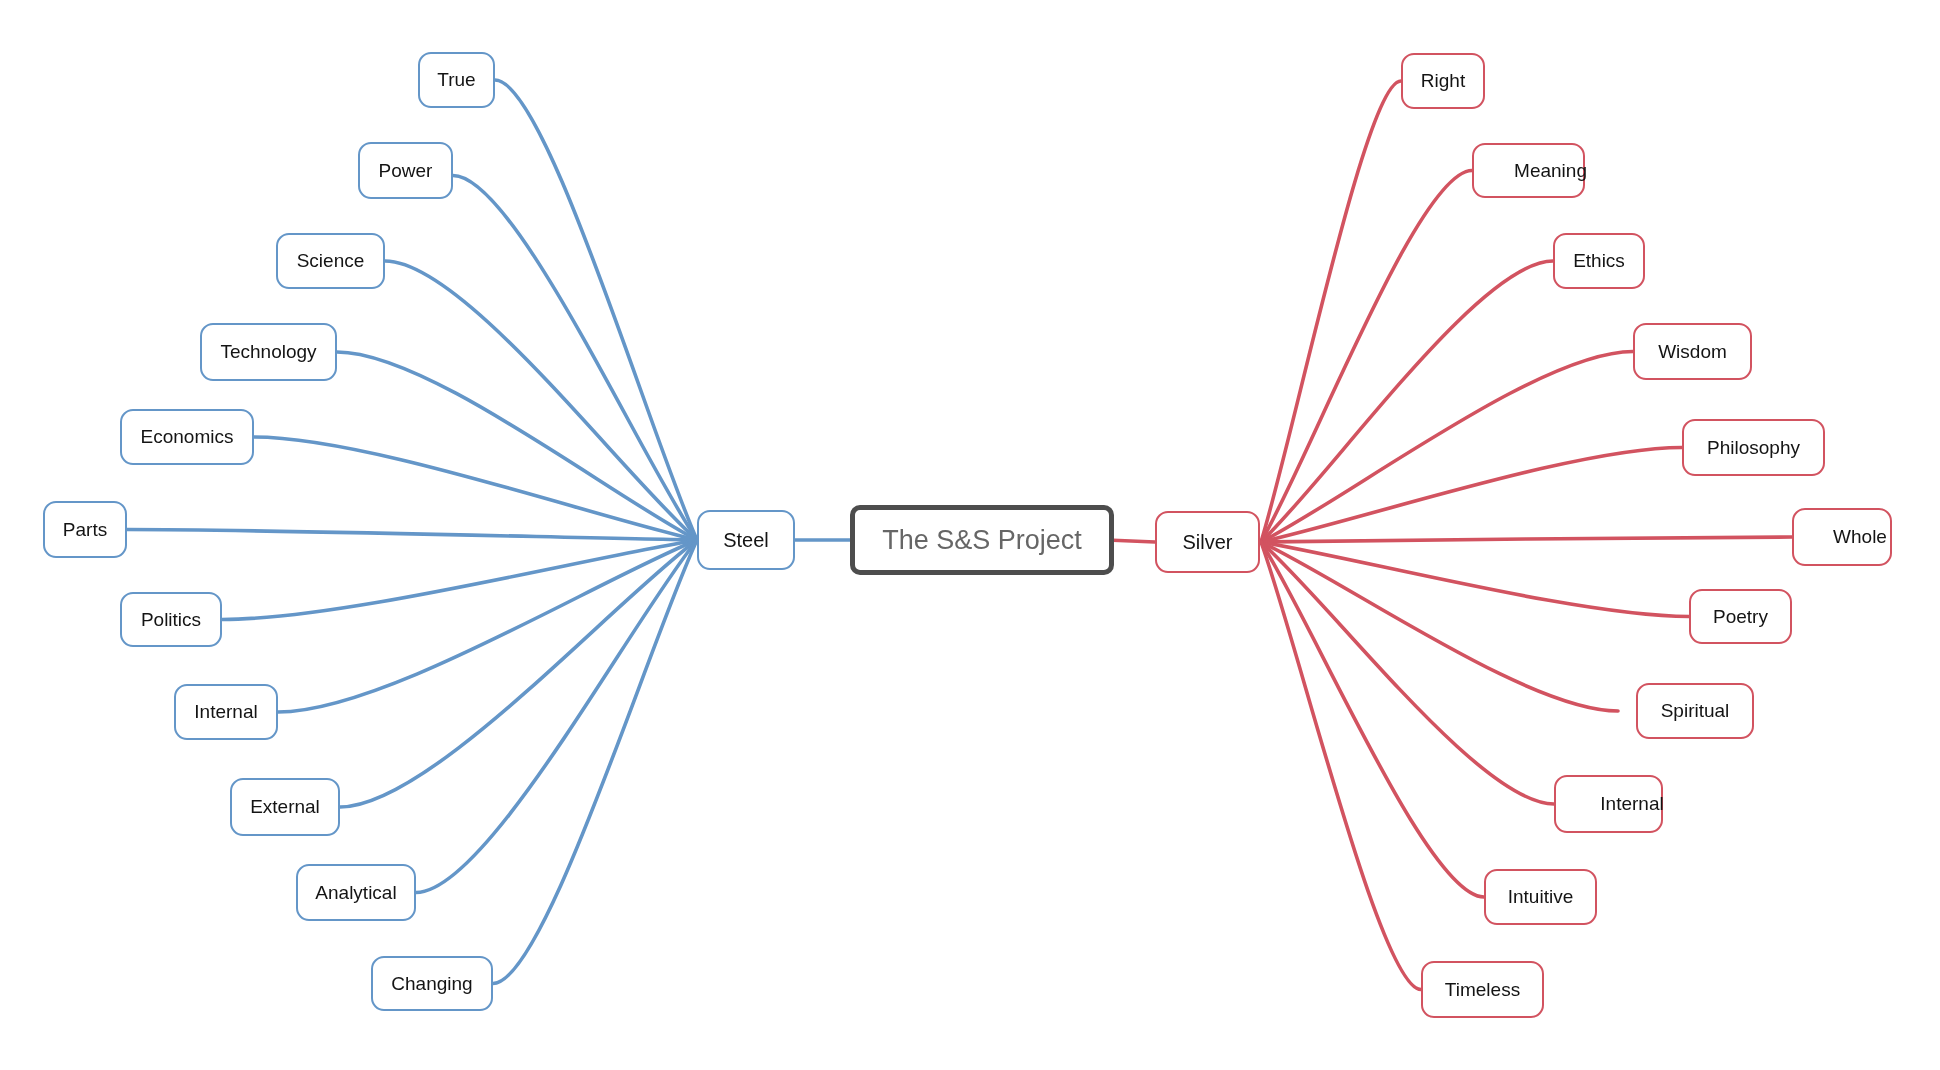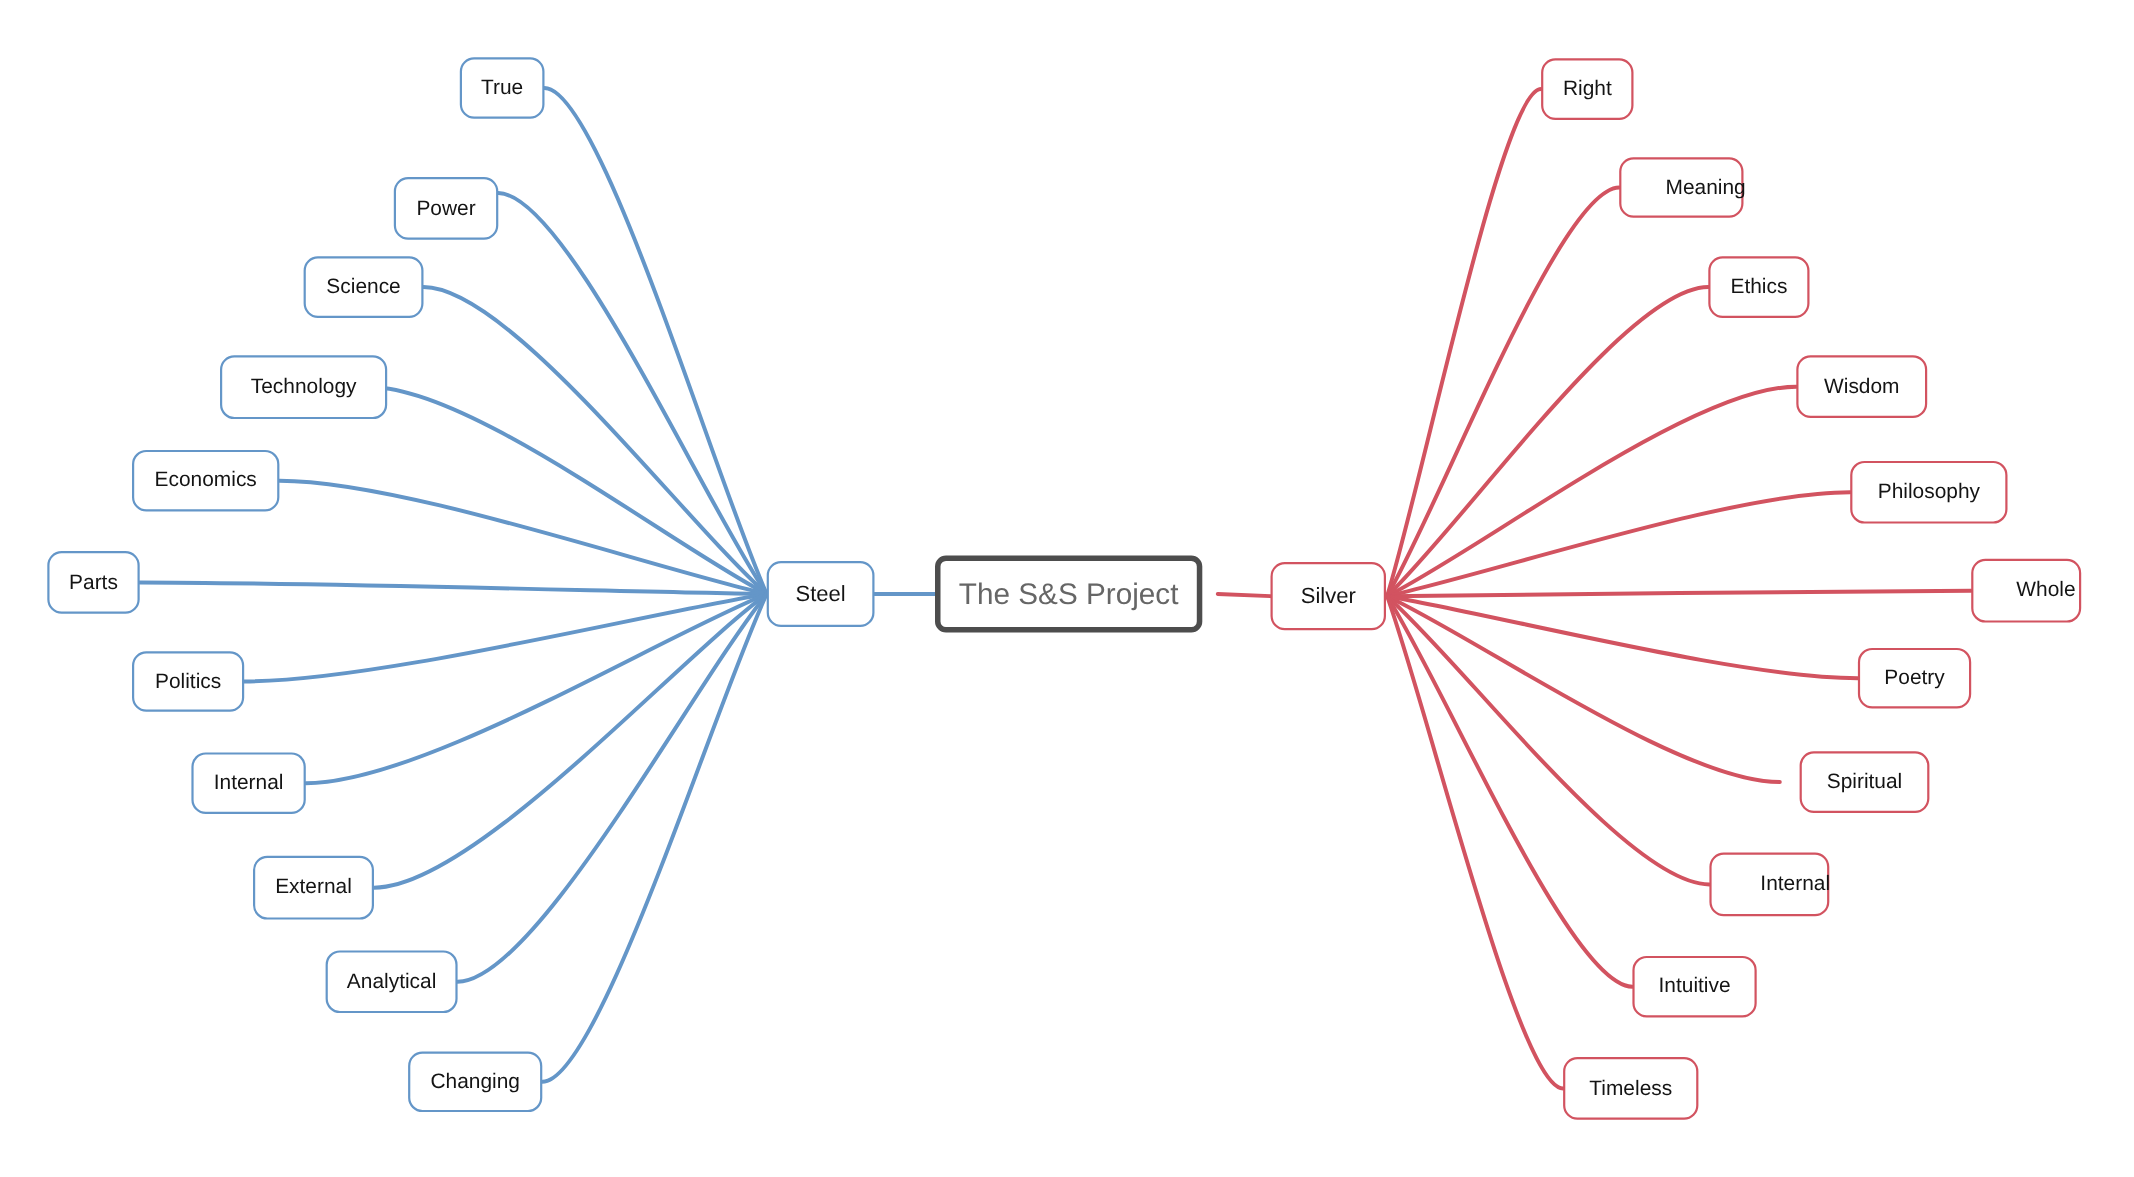--- a/index.html
+++ b/index.html
@@ -81,27 +81,27 @@
       <path d="M 1484 897 C 1428.25 897, 1316.75 630.75, 1261 542" stroke="#d25360" stroke-width="3.6"></path>
       <path d="M 1421 989.5 C 1381 989.5, 1301 653.875, 1261 542" stroke="#d25360" stroke-width="3.6"></path>
     </svg>
   <div id="nodeLayer">
       <div class="node branch" style="left: 697px; top: 510px; width: 98px; height: 60px; border: 2.6px solid rgb(100, 150, 200);">
         <span class="label">Steel</span>
       </div>
       <div class="node" style="left: 418px; top: 52px; width: 77px; height: 56px; border: 2.6px solid rgb(100, 150, 200);">
         <span class="label">True</span>
       </div>
-      <div class="node" style="left: 358px; top: 161px; width: 95px; height: 57px; border: 2.6px solid rgb(100, 150, 200);">
+      <div class="node" style="left: 358px; top: 142px; width: 95px; height: 57px; border: 2.6px solid rgb(100, 150, 200);">
         <span class="label">Power</span>
       </div>
       <div class="node" style="left: 276px; top: 233px; width: 109px; height: 56px; border: 2.6px solid rgb(100, 150, 200);">
         <span class="label">Science</span>
       </div>
-      <div class="node" style="left: 200px; top: 323px; width: 152px; height: 58px; border: 2.6px solid rgb(100, 150, 200);">
+      <div class="node" style="left: 200px; top: 323px; width: 137px; height: 58px; border: 2.6px solid rgb(100, 150, 200);">
         <span class="label">Technology</span>
       </div>
       <div class="node" style="left: 120px; top: 409px; width: 134px; height: 56px; border: 2.6px solid rgb(100, 150, 200);">
         <span class="label">Economics</span>
       </div>
       <div class="node" style="left: 43px; top: 501px; width: 84px; height: 57px; border: 2.6px solid rgb(100, 150, 200);">
         <span class="label">Parts</span>
       </div>
       <div class="node" style="left: 120px; top: 592px; width: 102px; height: 55px; border: 2.6px solid rgb(100, 150, 200);">
         <span class="label">Politics</span>
@@ -148,16 +148,16 @@
       <div class="node" style="left: 1554px; top: 775px; width: 109px; height: 58px; border: 2.6px solid rgb(210, 83, 96); padding-left: 47px;">
         <span class="label">Internal</span>
       </div>
       <div class="node" style="left: 1484px; top: 869px; width: 113px; height: 56px; border: 2.6px solid rgb(210, 83, 96);">
         <span class="label">Intuitive</span>
       </div>
       <div class="node" style="left: 1421px; top: 961px; width: 123px; height: 57px; border: 2.6px solid rgb(210, 83, 96);">
         <span class="label">Timeless</span>
       </div>
     </div>
-  <div class="node center" id="centerNode" style="left:850px; top:505px; width:243px; height:70px;">
+  <div class="node center" id="centerNode" style="left:850px; top:505px; width:264px; height:70px;">
     <span class="label">The S&amp;S Project</span>
   </div>
 </div>
 
 </body></html>

